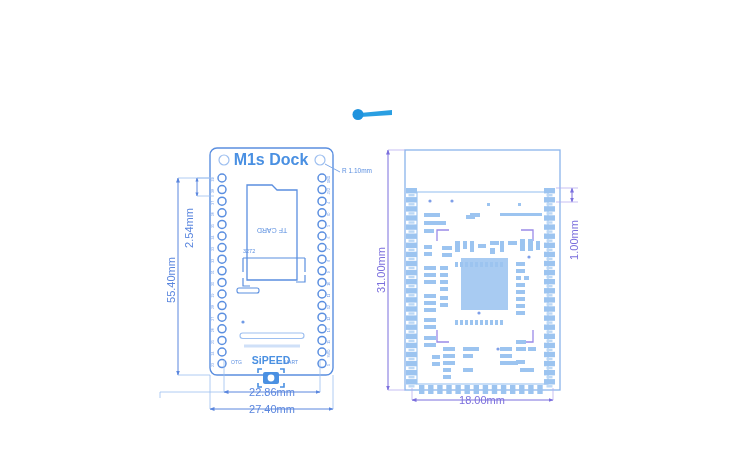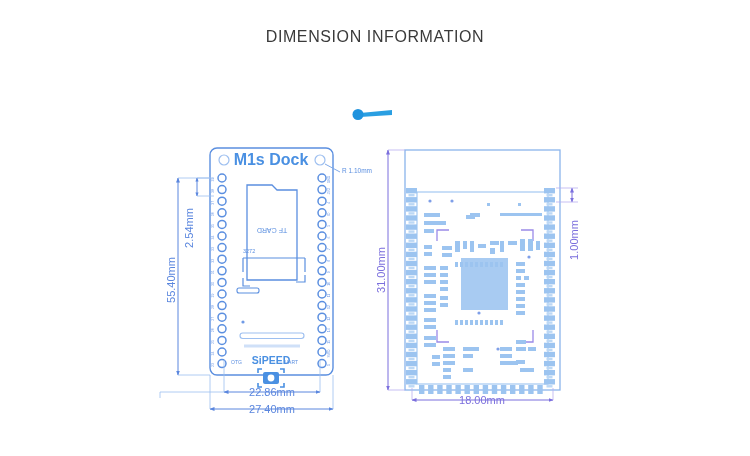--- a/index.html
+++ b/index.html
@@ -22,21 +22,20 @@
   .dimtext-blue{fill:#5a86de;font-family:"Liberation Sans", sans-serif;font-size:11px;}
   .dimtext-purple{fill:#7b6fdd;font-family:"Liberation Sans", sans-serif;font-size:11px;}
   .tiny{font-size:3.6px;fill:#6f9ae6;}
   .tiny2{font-size:3.4px;fill:#6f9ae6;}
 </style>
 </head>
 <body>
 
 <div id="stage">
 
-  <div id="page-title">DIMENSION INFORMATION</div>
 
   <svg class="layer" viewBox="0 0 750 456">
     <defs>
       <marker id="arrB" viewBox="0 0 10 10" refX="9" refY="5" markerWidth="5" markerHeight="5" orient="auto-start-reverse">
         <path d="M0,1 L10,5 L0,9 z" fill="#5a86de"></path>
       </marker>
       <marker id="arrBs" viewBox="0 0 10 10" refX="9" refY="5" markerWidth="4" markerHeight="4" orient="auto-start-reverse">
         <path d="M0,1 L10,5 L0,9 z" fill="#5a86de"></path>
       </marker>
       <marker id="arrP" viewBox="0 0 10 10" refX="9" refY="5" markerWidth="5" markerHeight="5" orient="auto-start-reverse">

